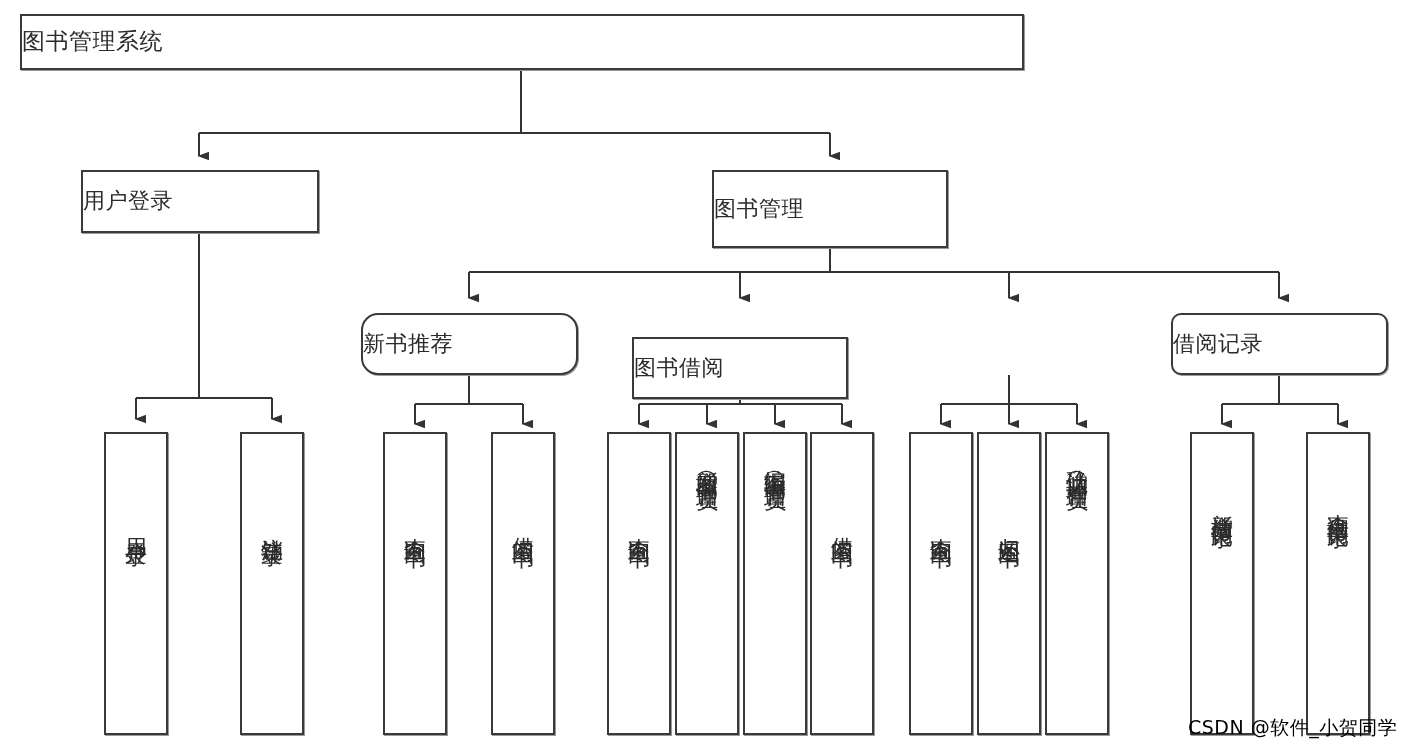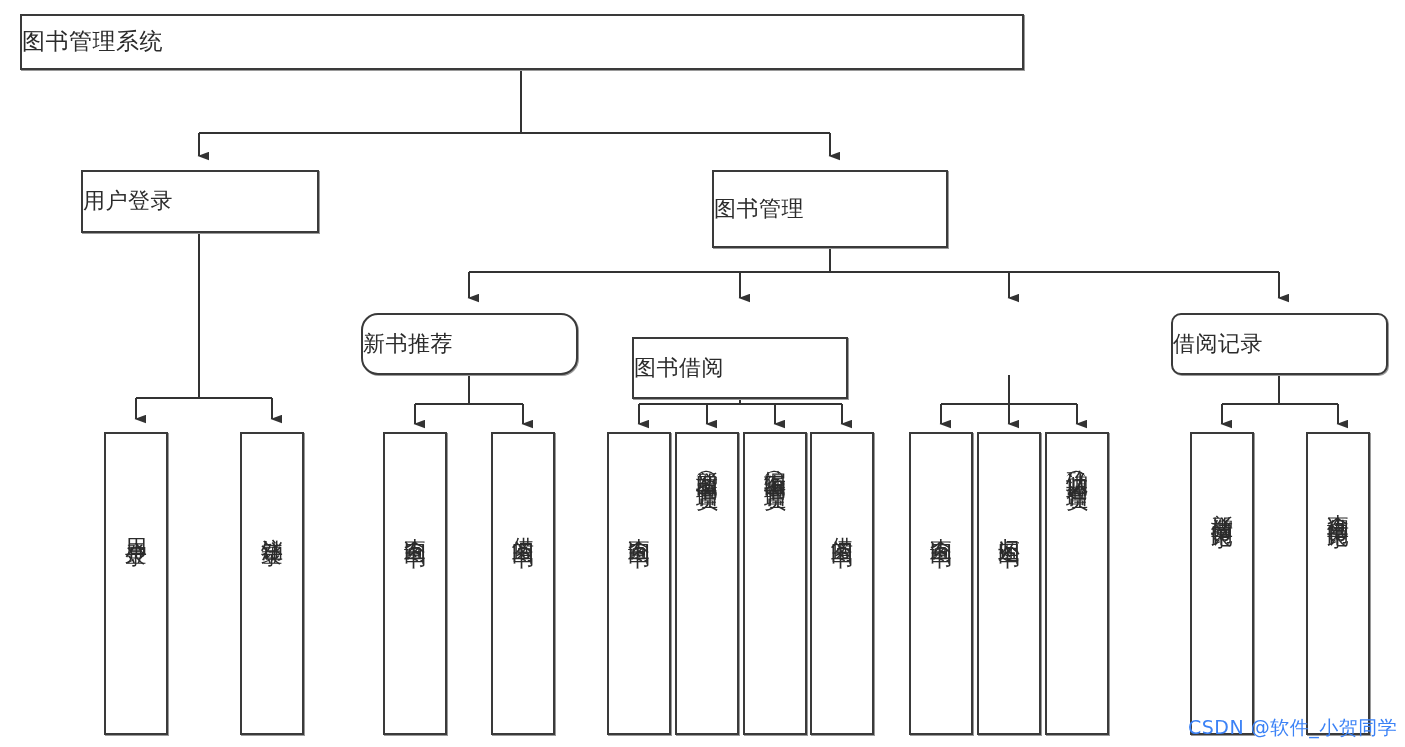--- a/index.html
+++ b/index.html
@@ -73,21 +73,21 @@
     padding-top: 48px;
   }
   .node.vertical.topal .node-label {
     padding-top: 4px;
   }
   #watermark {
     position: absolute;
     left: 1188px;
     top: 715px;
     font-size: 19px;
-    color: #3b82f6;
+    color: #000000;
     letter-spacing: 0.5px;
     white-space: nowrap;
     user-select: none;
   }
 </style>
 </head>
 <body>
 
 <div id="diagram-root">
 

